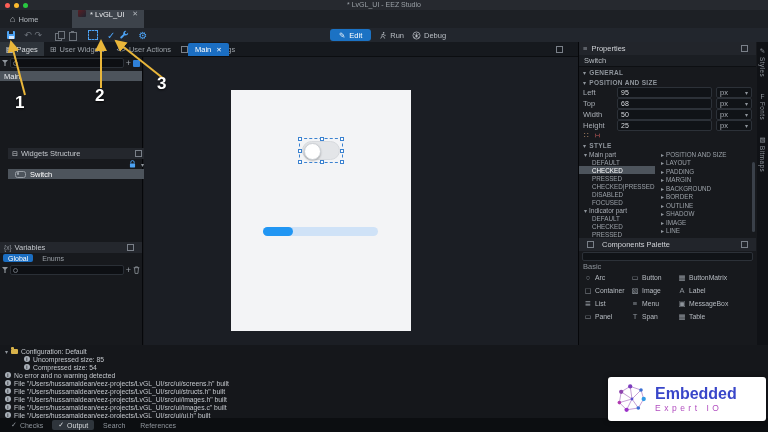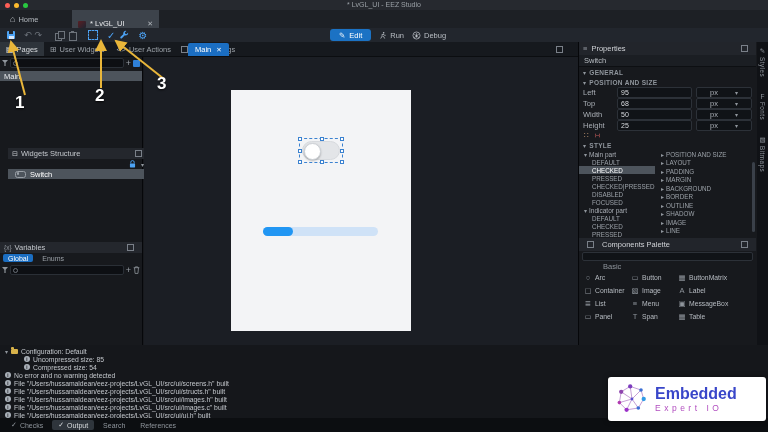--- a/index.html
+++ b/index.html
@@ -12,21 +12,21 @@
   .titlebar{left:0;top:0;width:768px;height:10px;background:#26292f;display:flex;align-items:center;z-index:5;}
   .tl{width:5px;height:5px;border-radius:50%;margin-left:4px;}
   .tl.red{background:#ff5f57;margin-left:5px;}
   .tl.yel{background:#febc2e;}
   .tl.grn{background:#28c840;}
   .window-title{position:absolute;left:0;right:0;text-align:center;font-size:7px;color:#9aa0a6;line-height:10px;}
   
   .doctabs{left:0;top:10px;width:768px;height:18px;background:#1d2025;border-bottom:1px solid #0c0e11;z-index:4;}
   .home-tab{position:absolute;left:4px;top:0;height:18px;display:flex;align-items:center;gap:3px;color:#b4b9bf;padding:0 6px;font-size:7.5px;}
   .home-glyph{font-size:9px;color:#c3c8cd;}
-  .project-tab{position:absolute;left:72px;top:0;height:18px;width:87px;background:#3d434b;display:flex;align-items:flex-end;gap:4px;padding:0 6px;color:#e8eaec;font-size:7.5px;box-sizing:border-box;}
+  .project-tab{position:absolute;left:72px;top:0;height:18px;width:72px;background:#3d434b;display:flex;align-items:flex-start;gap:4px;padding:0 6px;color:#e8eaec;font-size:7.5px;box-sizing:border-box;}
   .proj-icon{width:8px;height:7px;border-radius:1px;background:linear-gradient(135deg,#5a1f24,#1d2430);flex:none;}
   .tab-close{margin-left:auto;color:#aeb3b9;font-size:7px;}
   
   .toolbar{left:0;top:28px;width:768px;height:14px;background:#22262d;display:flex;align-items:center;z-index:4;}
   .tbi{display:inline-flex;align-items:center;justify-content:center;height:12px;flex:none;}
   .icon-save{width:8px;height:8px;background:#4da3f5;border-radius:1px;position:relative;margin-left:7px;}
   .icon-save::before{content:"";position:absolute;top:0;left:2px;width:4px;height:2.5px;background:#22262d;}
   .icon-save::after{content:"";position:absolute;bottom:0.5px;left:1.5px;width:5px;height:3px;background:#d9e8fb;}
   .glyph-grey{color:#6d737b;font-size:9px;}
   .icon-undo{margin-left:9px;}
@@ -85,34 +85,34 @@
   
   .right-panel{left:578px;top:42px;width:178px;height:303px;background:#17191d;border-left:1px solid #06070a;box-sizing:border-box;overflow:hidden;font-size:7.5px;}
   .rp-header{height:13px;background:#22252b;display:flex;align-items:center;gap:4px;padding:0 4px;color:#d0d3d7;}
   .rp-header .spacer{flex:1;}
   .breadcrumb-row{height:11px;background:#1b1e23;display:flex;align-items:center;padding-left:5px;color:#b9bec4;border-bottom:1px solid #0d0f12;}
   .section-h{height:10px;display:flex;align-items:center;gap:3px;padding-left:4px;color:#8f959c;font-size:6.5px;font-weight:bold;letter-spacing:.3px;}
   .chev{font-size:6px;color:#8f959c;}
   .prop-row{height:11px;display:flex;align-items:center;gap:4px;padding:0 4px;}
   .prop-label{width:30px;color:#a9aeb5;flex:none;}
   input.prop-input{flex:1;height:9px;background:#101317;border:1px solid #2c3138;border-radius:2px;color:#d7dade;font-size:7px;padding:0 3px;font-family:inherit;min-width:0;}
-  .unit-select{width:28px;height:9px;background:#101317;border:1px solid #2c3138;border-radius:2px;display:flex;align-items:center;justify-content:space-between;padding:0 13px;color:#a9aeb5;flex:none;box-sizing:content-box;}
+  .unit-select{width:28px;height:9px;background:#101317;border:1px solid #2c3138;border-radius:2px;display:flex;align-items:center;justify-content:space-between;padding:0 3px;color:#a9aeb5;flex:none;box-sizing:content-box;}
   .align-row{height:9px;display:flex;gap:5px;align-items:center;padding-left:5px;color:#b08a6a;font-size:8px;}
   .use-style-row{height:12px;display:flex;align-items:center;gap:4px;padding:0 4px;}
   .spin{width:7px;height:9px;background:#1d2127;border:1px solid #2c3138;border-radius:1px;display:flex;flex-direction:column;align-items:center;justify-content:center;color:#8f959c;font-size:4px;line-height:4px;flex:none;}
   .style-grid{display:flex;height:88px;overflow:hidden;}
   .style-tree{width:76px;flex:none;}
   .part-row{height:8px;display:flex;align-items:center;gap:2px;padding-left:5px;color:#a9aeb5;font-size:6.5px;}
   .state-row{height:8px;display:flex;align-items:center;padding-left:13px;color:#9ba1a8;font-size:6.3px;}
   .state-row.sel{background:#4d545c;color:#fff;}
   .style-cats{flex:1;}
   .cat-row{height:8.5px;display:flex;align-items:center;gap:2px;padding-left:6px;color:#9ba1a8;font-size:6.3px;}
   .rp-scroll{position:absolute;right:1px;top:120px;width:3px;height:70px;background:#3a4049;border-radius:2px;}
   .cp-search{height:7px;margin:1px 3px;background:#101317;border:1px solid #2c3138;border-radius:2px;}
-  .basic-label{height:9px;display:flex;align-items:center;padding-left:4px;color:#8f959c;margin-left:20px;}
+  .basic-label{height:9px;display:flex;align-items:center;padding-left:4px;color:#8f959c;}
   .comp-grid{display:grid;grid-template-columns:47px 47px 78px;row-gap:4px;padding:2px 0 0 5px;color:#b6bbc1;font-size:6.8px;}
   .comp-cell{display:flex;align-items:center;gap:3px;}
   .comp-ico{color:#8f959c;font-size:7.5px;width:8px;text-align:center;}
   
   .right-rail{left:757px;top:42px;width:11px;height:303px;background:#101216;display:flex;flex-direction:column;align-items:center;gap:16px;padding-top:5px;box-sizing:border-box;}
   .rail-item{display:flex;flex-direction:column;align-items:center;gap:2px;color:#8f959c;}
   .rail-ico{font-size:6.5px;}
   .rail-text{writing-mode:vertical-rl;font-size:6.3px;letter-spacing:.5px;}
   
   .output-panel{left:0;top:345px;width:768px;height:73px;background:#15171b;padding-top:2px;box-sizing:border-box;overflow:hidden;}

